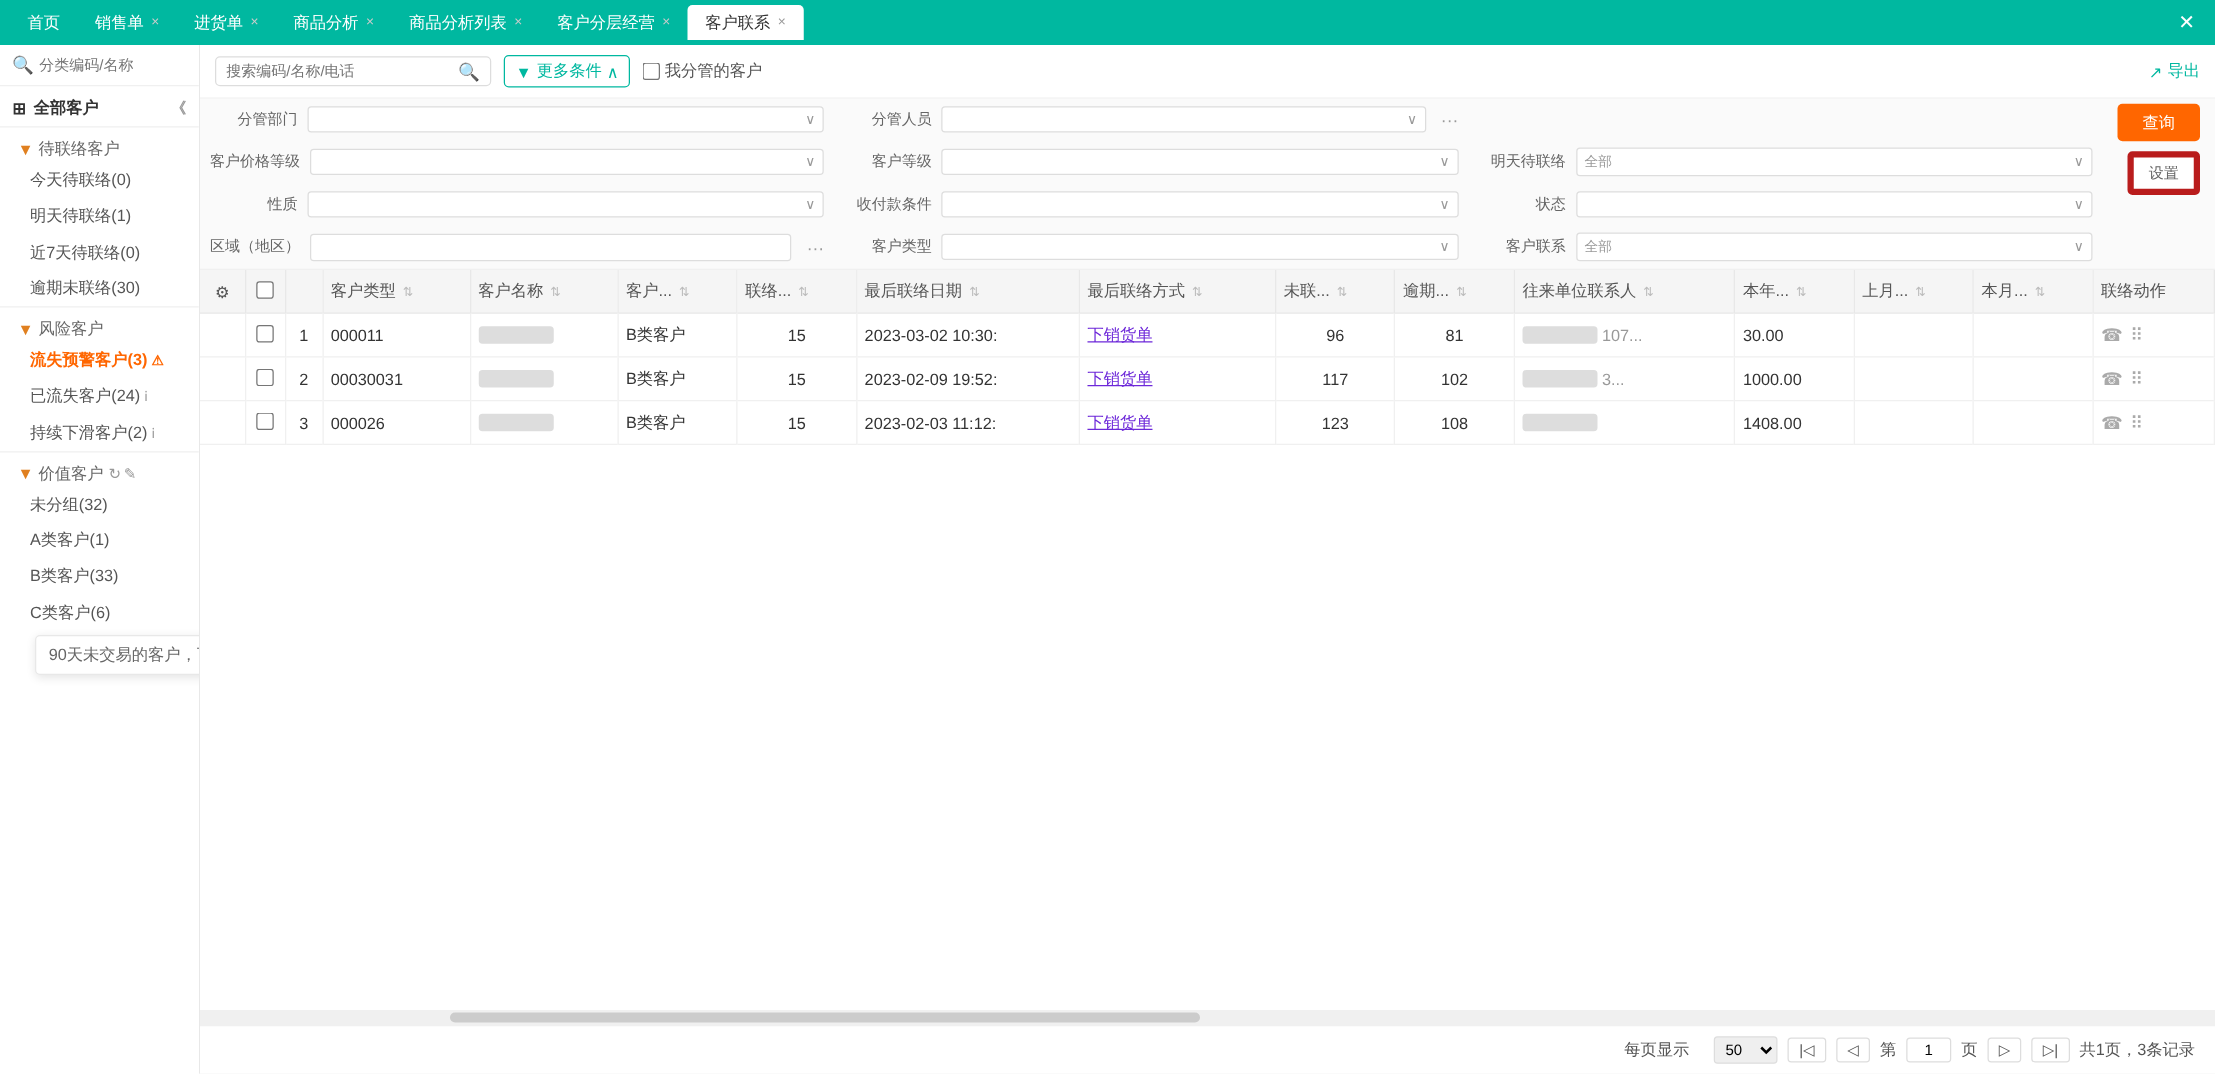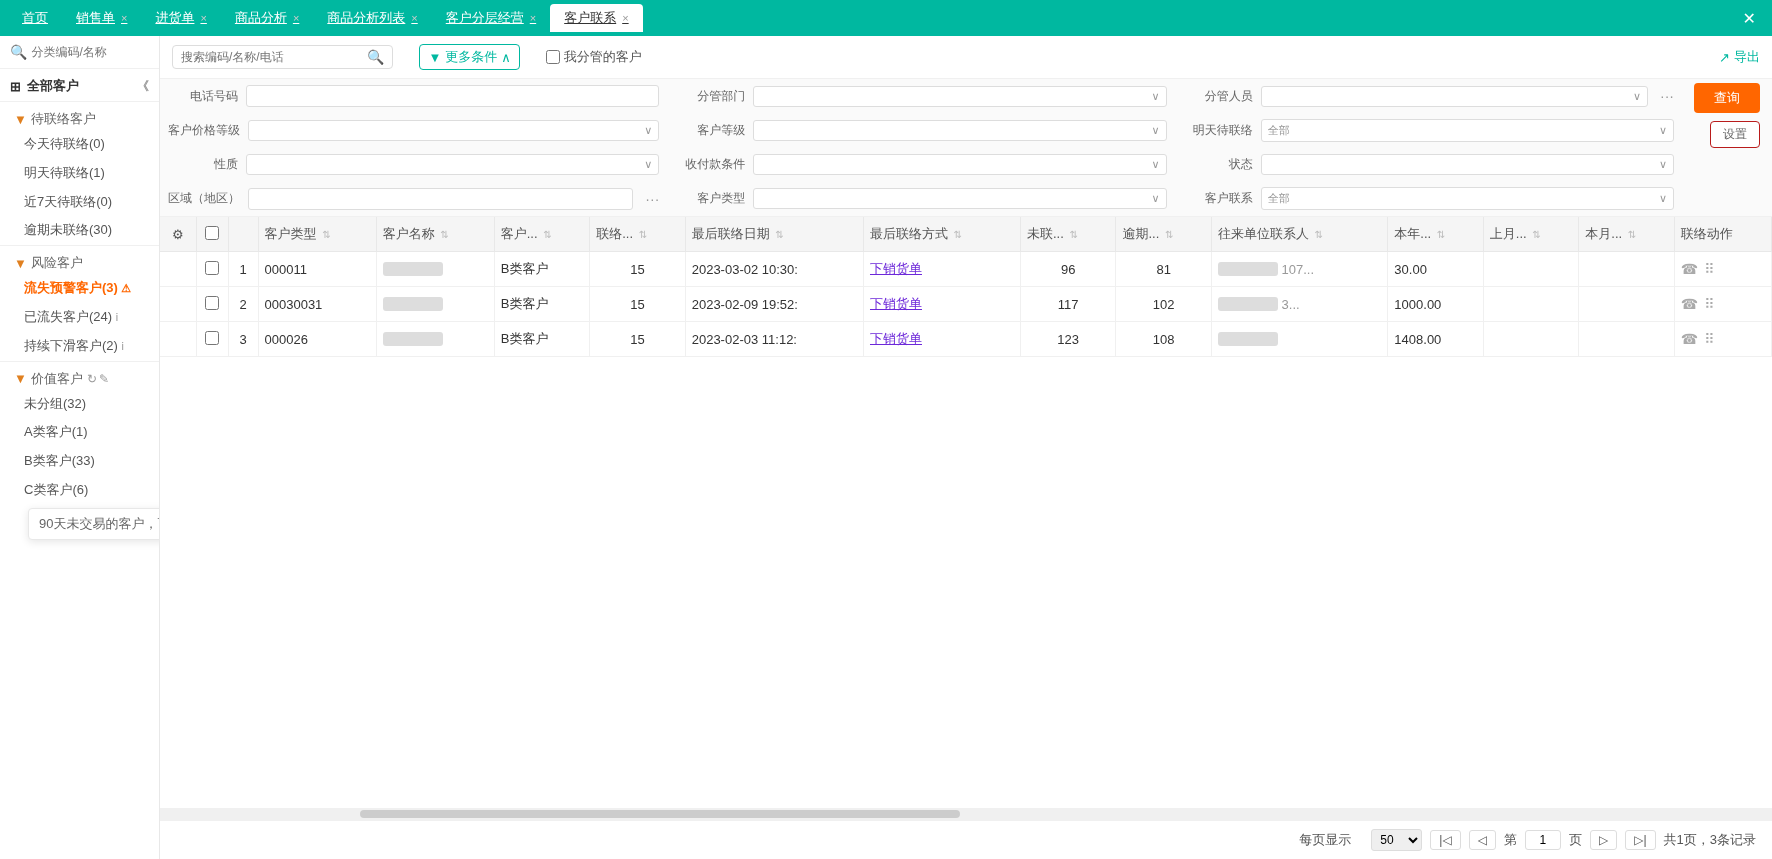--- a/index.html
+++ b/index.html
@@ -15,21 +15,20 @@
     }
     .tab-item {
       display: flex;
       align-items: center;
       padding: 0 14px;
       height: 28px;
       color: #fff;
       cursor: pointer;
       font-size: 13px;
       white-space: nowrap;
-      text-decoration: underline;
     }
     .tab-item.active {
       background: #fff;
       color: #333;
       border-radius: 4px 4px 0 0;
     }
     .tab-item .close-x {
       margin-left: 6px;
       font-size: 11px;
       color: #ccc;
@@ -139,21 +138,21 @@
       overflow: hidden;
       background: #fff;
     }
 
     
     .filter-top {
       display: flex;
       align-items: center;
       padding: 8px 12px;
       border-bottom: 1px solid #f0f0f0;
-      gap: 26px;
+      gap: 10px;
     }
     .search-input-wrap {
       display: flex;
       align-items: center;
       border: 1px solid #ddd;
       border-radius: 4px;
       padding: 3px 8px;
       gap: 6px;
       min-width: 200px;
     }
@@ -235,21 +234,21 @@
       color: #fff;
       border: none;
       border-radius: 4px;
       padding: 6px 20px;
       font-size: 13px;
       cursor: pointer;
     }
     .settings-btn {
       background: #fff;
       color: #666;
-      border: 1px solid #b91c1c;
+      border: 5px solid #b91c1c;
       border-radius: 4px;
       padding: 4px 12px;
       font-size: 12px;
       cursor: pointer;
       margin-top: 4px;
     }
     .action-btns-right {
       display: flex;
       flex-direction: column;
       align-items: flex-end;
@@ -523,24 +522,20 @@
         <span>↗</span>
         <span>导出</span>
       </div>
     </div>
 
     <div style="display:flex; border-bottom:1px solid #f0f0f0; background:#fafafa;">
       <div style="flex:1;">
 
         <div style="display:grid; grid-template-columns:repeat(3,1fr);">
           <div class="filter-row">
-            <span class="filter-label">电话号码</span>
-            <input class="filter-input" type="text" style="flex: 1 1 0%;">
-          </div>
-          <div class="filter-row">
             <span class="filter-label">分管部门</span>
             <div class="filter-select" style="flex:1;">
               <span></span>
                 <span>∨</span>
             </div>
           </div>
           <div class="filter-row">
             <span class="filter-label">分管人员</span>
             <div class="filter-select" style="flex:1;">
               <span></span>

